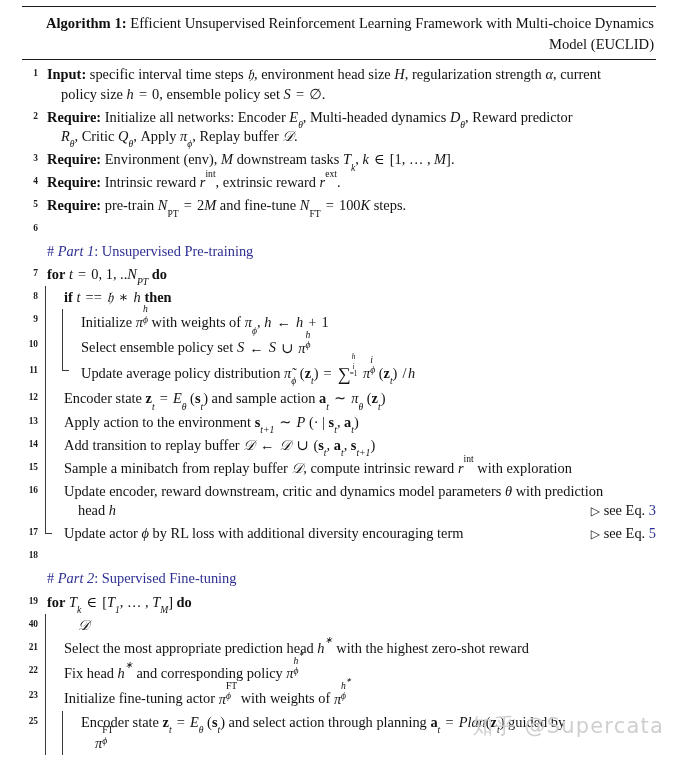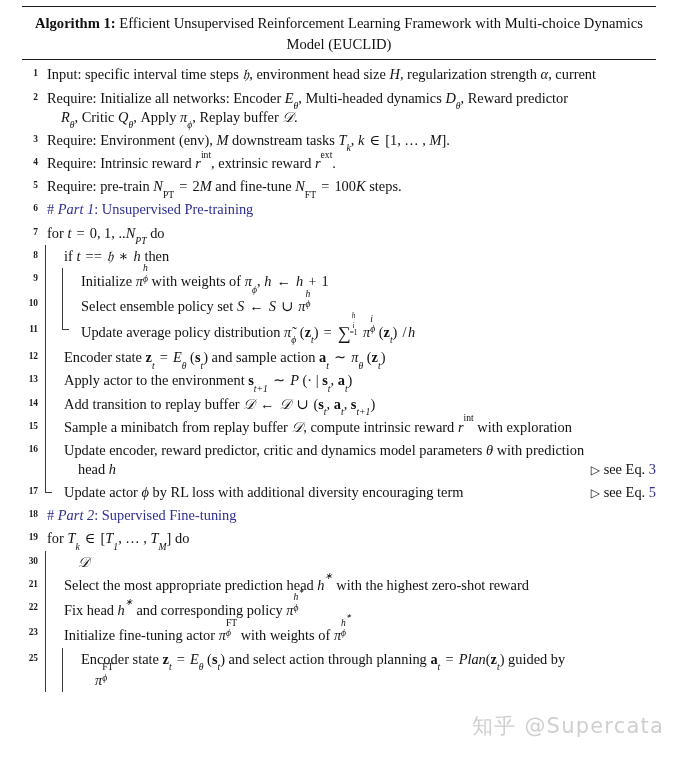--- a/index.html
+++ b/index.html
@@ -29,21 +29,21 @@
     border-top: 1.6px solid #1a1a1a;
     height: 0;
   }
   .rule-mid { border-top-width: 1.1px; }
 
   
   .caption {
     font-size: 14.6px;
     line-height: 1.42;
     padding: 6px 2px 5px 2px;
-    text-align: center;
+    text-align: right;
   }
   .caption .algo-label { font-weight: bold; }
 
   
   .lines {
     padding-top: 3px;
     font-size: 14.4px;
     line-height: 1.0;
   }
   .ln {
@@ -95,21 +95,21 @@
   }
   .txt {
     flex: 1 1 auto;
     padding: 2px 0 2px 4px;
     position: relative;
     font-size: 14.4px;
     line-height: 1.33;
   }
   .hang { display: block; padding-left: 14px; }
 
-  b, .bf { font-weight: normal; }
+  b, .bf { font-weight: bold; }
   i, .it { font-style: italic; font-family: Liberation Serif, serif; }
 
   
   .mi { font-style: italic; font-family: "Liberation Serif", serif; }
   .mb { font-weight: bold; font-style: normal; }
   .mcal { font-style: italic; font-family: "Liberation Serif", serif; letter-spacing: .2px;}
   .op { font-style: normal; padding: 0 1.5px; }
   sub, sup {
     font-size: 67%;
     line-height: 0;
@@ -125,21 +125,21 @@
     text-align: left;
     position: relative;
     top: -0.06em;
   }
   .subsup span { display: block; height: .85em; }
   .subsup .up { position: relative; top: -0.62em; }
   .subsup .dn { position: relative; top: -0.40em; }
   .rm { font-style: normal; }
 
   
-  .comment { color: #2d2f92; }
+  .comment { color: #2d2f92; margin-top: 22px; }
   .comment .partname { font-style: italic; }
 
   
   .ref {
     position: absolute;
     right: 0;
     white-space: nowrap;
     font-style: normal;
     text-align: right;
   }
@@ -201,20 +201,25 @@
   <div class="lines">
 
     <div class="ln">
       <div class="num">1</div>
       <div class="txt">
         <b>Input:</b>
         <span>specific interval time steps</span>
         <span class="mcal">𝔥</span><span>, environment head size</span>
         <span class="mi">H</span><span>, regularization strength</span>
         <span class="mi">α</span><span>, current</span>
+        <span class="hang">
+          <span>policy size</span>
+          <span class="mi">h</span> <span class="op">=</span> 0<span>, ensemble policy set</span>
+          <span class="mi">S</span> <span class="op">=</span> ∅<span>.</span>
+        </span>
       </div>
     </div>
 
     <div class="ln">
       <div class="num">2</div>
       <div class="txt">
         <b>Require:</b>
         <span>Initialize all networks: Encoder</span>
         <span class="mi">E<sub>θ</sub></span><span>, Multi-headed dynamics</span>
         <span class="mi">D<sub>θ</sub></span><span>, Reward predictor</span>
@@ -345,21 +350,21 @@
         <span class="mb">a</span><sub class="mi">t</sub> <span class="op">∼</span> <span class="mi">π<sub>θ</sub></span> (<span class="mb">z</span><sub class="mi">t</sub>)
       </div>
     </div>
 
     <div class="ln">
       <div class="num">13</div>
       <div class="guides">
           <div class="guide bar"></div>
         </div>
       <div class="txt">
-        <span>Apply actor to the environment</span>
+        <span>Apply action to the environment</span>
         <span class="mb">s</span><sub class="mi">t+1</sub> <span class="op">∼</span> <span class="mi">P</span> (· | <span class="mb">s</span><sub class="mi">t</sub>, <span class="mb">a</span><sub class="mi">t</sub>)
       </div>
     </div>
 
     <div class="ln">
       <div class="num">14</div>
       <div class="guides">
           <div class="guide bar"></div>
         </div>
       <div class="txt">
@@ -380,21 +385,21 @@
         <span>with exploration</span>
       </div>
     </div>
 
     <div class="ln">
       <div class="num">16</div>
       <div class="guides">
           <div class="guide bar"></div>
         </div>
       <div class="txt">
-        <span>Update encoder, reward predictor, critic and dynamics model parameters</span>
+        <span>Update encoder, reward downstream, critic and dynamics model parameters</span>
         <span class="mi">θ</span>
         <span>with prediction</span>
         <span class="hang">
           <span>head</span>
           <span class="mi">h</span>
           <span class="ref">
             <span class="tri">▷</span>
             <span>see Eq.</span>
             <span class="eqnum">3</span>
           </span>
@@ -430,21 +435,21 @@
     <div class="ln">
       <div class="num">19</div>
       <div class="txt">
         <b>for</b>
         <span class="mi">T<sub>k</sub></span> <span class="op">∈</span> [<span class="mi">T<sub>1</sub></span>, … , <span class="mi">T<sub>M</sub></span>]
         <b>do</b>
       </div>
     </div>
 
     <div class="ln">
-      <div class="num">30</div>
+      <div class="num">40</div>
       <div class="guides">
           <div class="guide bar"></div>
         </div>
       <div class="txt">
         <span class="hang"><span class="mcal">𝒟</span></span>
       </div>
     </div>
 
     <div class="ln">
       <div class="num">21</div>

